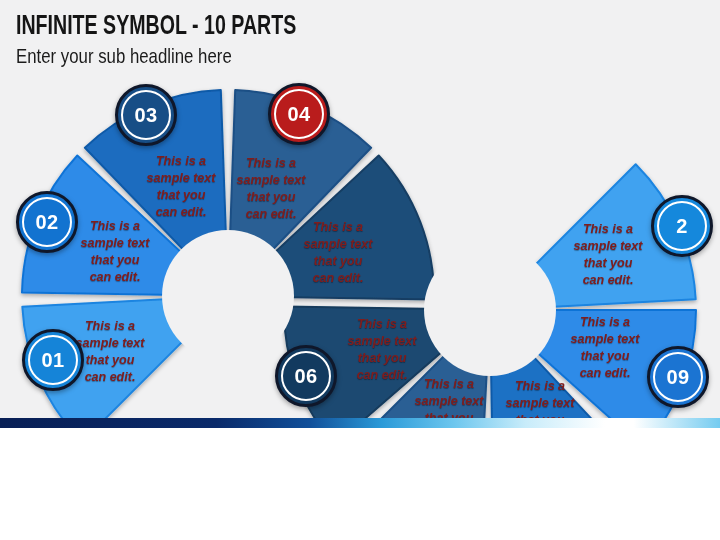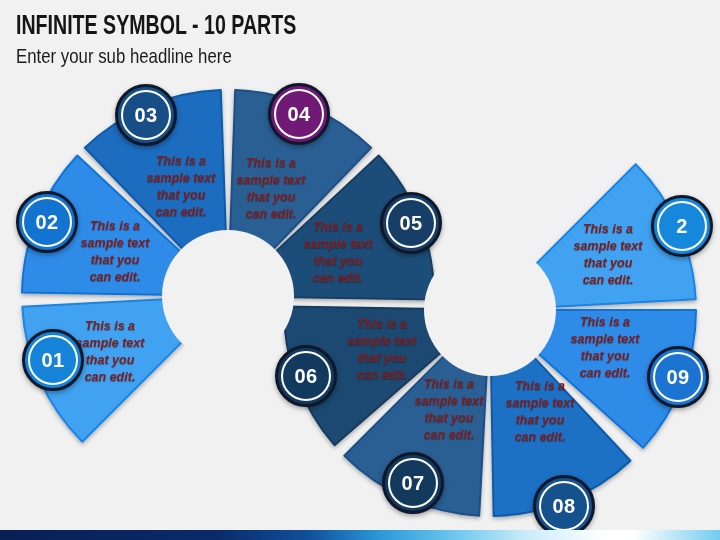--- a/index.html
+++ b/index.html
@@ -1,17 +1,17 @@
 <!DOCTYPE html>
 <html><head>
 <meta charset="utf-8">
 <style>
   html,body{margin:0;padding:0;}
   body{font-family:"Liberation Sans",sans-serif;}
-  .stage{position:relative;width:720px;height:540px;background:#f1f1f2;overflow:hidden;}
+  .stage{position:relative;width:720px;height:428px;background:#f1f1f2;overflow:hidden;}
 
   .title{position:absolute;left:16px;top:10px;margin:0;font-size:28px;line-height:30px;
          font-weight:bold;color:#151515;letter-spacing:0;white-space:nowrap;
          transform:scaleX(.70);transform-origin:0 0;}
   .subtitle{position:absolute;left:16px;top:44px;font-size:21px;line-height:24px;color:#1b1b1b;
          white-space:nowrap;transform:scaleX(.80);transform-origin:0 0;}
 
   .diagram{position:absolute;left:0;top:0;}
   .diagram path{stroke-width:2;stroke-linejoin:round;}
 
@@ -105,25 +105,22 @@
 
   <div class="badge" style="left: 53px; top: 360px; background: rgb(21, 132, 216);">
       <span class="num">01</span>
     </div>
   <div class="badge" style="left: 47px; top: 222px; background: rgb(18, 115, 208);">
       <span class="num">02</span>
     </div>
   <div class="badge" style="left: 146px; top: 115px; background: rgb(23, 78, 134);">
       <span class="num">03</span>
     </div>
-  <div class="badge" style="left: 299px; top: 114px; background: #701a75;">
+  <div class="badge" style="left: 299px; top: 114px; background: #b91c1c;">
       <span class="num">04</span>
-    </div>
-  <div class="badge" style="left: 411px; top: 223px; background: rgb(23, 62, 102);">
-      <span class="num">05</span>
     </div>
   <div class="badge" style="left: 306px; top: 376px; background: rgb(18, 58, 95);">
       <span class="num">06</span>
     </div>
   <div class="badge" style="left: 413px; top: 483px; background: rgb(19, 57, 93);">
       <span class="num">07</span>
     </div>
   <div class="badge" style="left: 564px; top: 506px; background: rgb(21, 81, 140);">
       <span class="num">08</span>
     </div>

